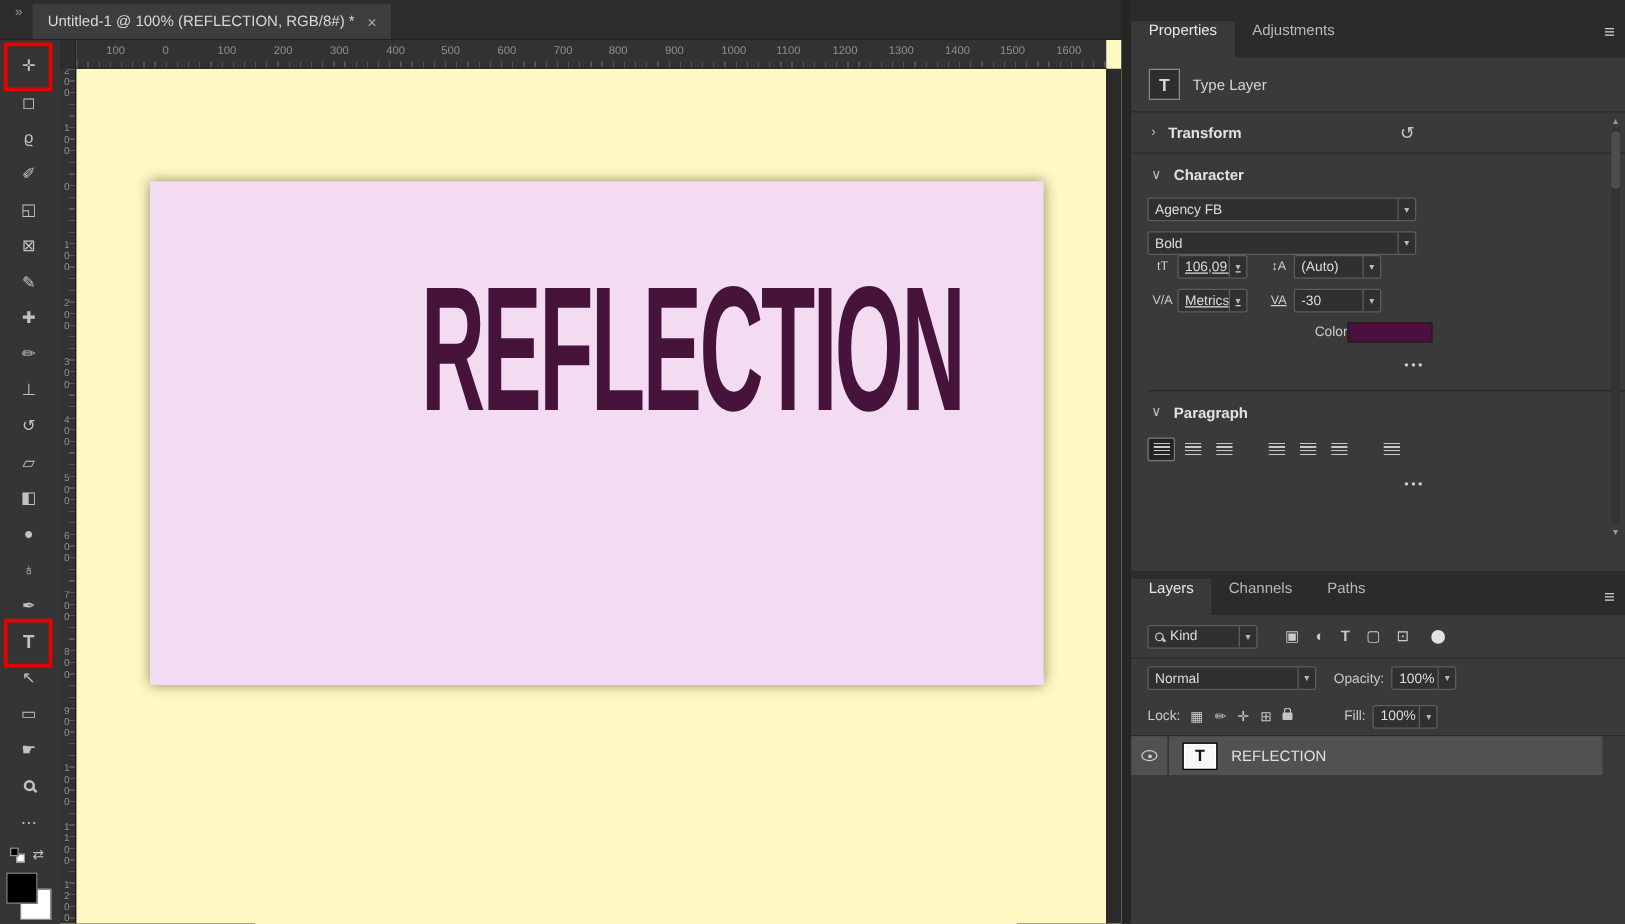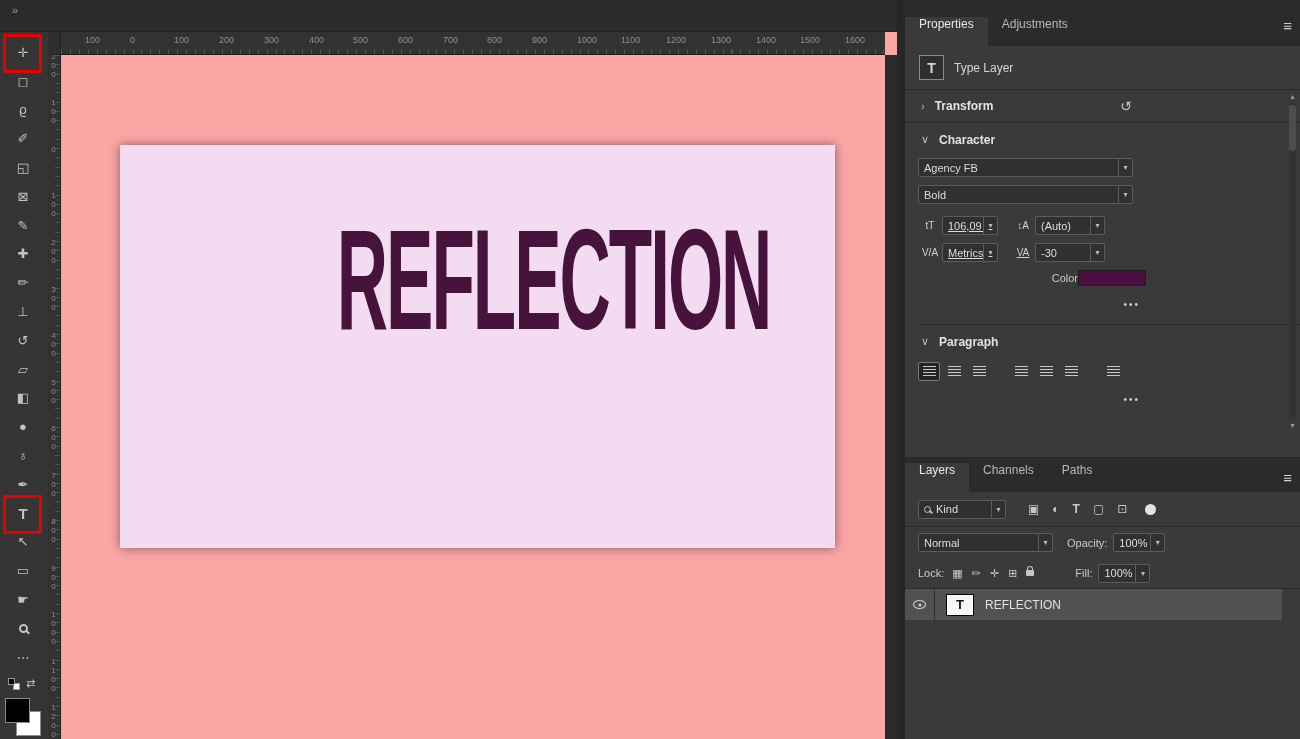--- a/index.html
+++ b/index.html
@@ -29,21 +29,21 @@
   .mini-row { height:20px; display:flex; align-items:center; gap:6px; padding-left:8px; margin-top:2px; }
   .mini-default { position:relative; width:12px; height:12px; display:inline-block; }
   .mini-default .ms-b { position:absolute; left:0; top:0; width:7px; height:7px; background:#000; border:1px solid #999; z-index:2; }
   .mini-default .ms-w { position:absolute; right:0; bottom:0; width:7px; height:7px; background:#fff; border:1px solid #999; }
   .swap-glyph { color:#c2c2c2; font-size:11px; }
   .swatches { position:relative; width:38px; height:38px; margin:4px 0 0 5px; }
   .fg-swatch { position:absolute; left:0; top:0; width:25px; height:25px; background:#000; border:1px solid #8a8a8a; z-index:2; }
   .bg-swatch { position:absolute; right:2px; bottom:0; width:25px; height:25px; background:#fff; border:1px solid #8a8a8a; }
 
   
-  .canvas-zone { position:relative; flex:1; background:#fca5a5; overflow:hidden; }
+  .canvas-zone { position:relative; flex:1; background:#fef9c3; overflow:hidden; }
   .ruler-corner { position:absolute; left:0; top:0; width:13px; height:23px; background:#2e2e2e; border-right:1px solid #222; border-bottom:1px solid #222; }
   .h-ruler { position:absolute; left:13px; top:0; right:12px; height:23px; background:#323232; border-bottom:1px solid #1f1f1f;
     background-image:repeating-linear-gradient(90deg,#535353 0 1px,transparent 1px 8.94px);
     background-size:100% 5px; background-position:0 100%; background-repeat:no-repeat; }
   .hrl { position:absolute; top:3px; font-size:9px; color:#8f8f8f; }
   .v-ruler { position:absolute; left:0; top:23px; bottom:0; width:13px; background:#323232; border-right:1px solid #1f1f1f;
     background-image:repeating-linear-gradient(180deg,#535353 0 1px,transparent 1px 9.3px);
     background-size:5px 100%; background-position:100% 0; background-repeat:no-repeat; overflow:hidden; }
   .vrl { position:absolute; left:1px; font-size:8px; color:#8f8f8f;
     writing-mode:vertical-rl; text-orientation:upright; line-height:1; letter-spacing:0; }
@@ -81,21 +81,21 @@
     display:flex; align-items:center; padding:0 0 0 5px; font-size:11px; color:#ddd; cursor:pointer; }
   .field .val { flex:1; overflow:hidden; white-space:nowrap; }
   .field .dd { width:14px; align-self:stretch; display:flex; align-items:center; justify-content:center;
     border-left:1px solid #5c5c5c; font-size:8px; color:#bbb; }
   .w215 { width:215px; }
   .w68 { width:56px;text-decoration:underline; }
   .w70 { width:70px; }
   .w135 { width:135px; }
   .w52 { width:52px; }
   .mb8 { margin-bottom:8px; }
-  .mb12 { margin-bottom:12px; }
+  .mb12 { }
   .char-grid-row { display:flex; align-items:center; margin-bottom:8px; }
   .ficon { width:24px; font-size:10px; color:#cfcfcf; text-align:center; }
   .ficon.underl { text-decoration:underline; }
   .sp14 { width:13px; }
   .color-row { width:228px; display:flex; align-items:center; justify-content:flex-end; margin-top:8px; }
   .color-label { color:#c9c9c9; font-size:11px; }
   .color-swatch { width:68px; height:16px; background:#4b1040; border:1px solid #1c1c1c; cursor:pointer; }
   .more-row { width:228px; text-align:right; padding-right:6px; margin-top:13px; color:#cfcfcf; letter-spacing:2px; font-size:10px; cursor:pointer; }
   .sec-divider { border-top:1px solid #2a2a2a; margin-top:14px; }
   .para-body { padding:4px 0 0 13px; }
@@ -143,20 +143,24 @@
   .row-lock { margin-left:auto; margin-right:38px; }
 </style>
 </head>
 <body>
 
 <div class="app">
 
   <div class="left-col">
     <div class="tabbar">
       <span class="chevrons">»</span>
+      <div class="doc-tab">
+        <span>Untitled-1 @ 100% (REFLECTION, RGB/8#) *</span>
+        <span class="close">×</span>
+      </div>
     </div>
 
     <div class="work">
 
       <div class="toolbar">
         <div class="tool hl">
             <span class="tg">✛</span>
           </div>
         <div class="tool">
             <span class="tg">◻</span>

